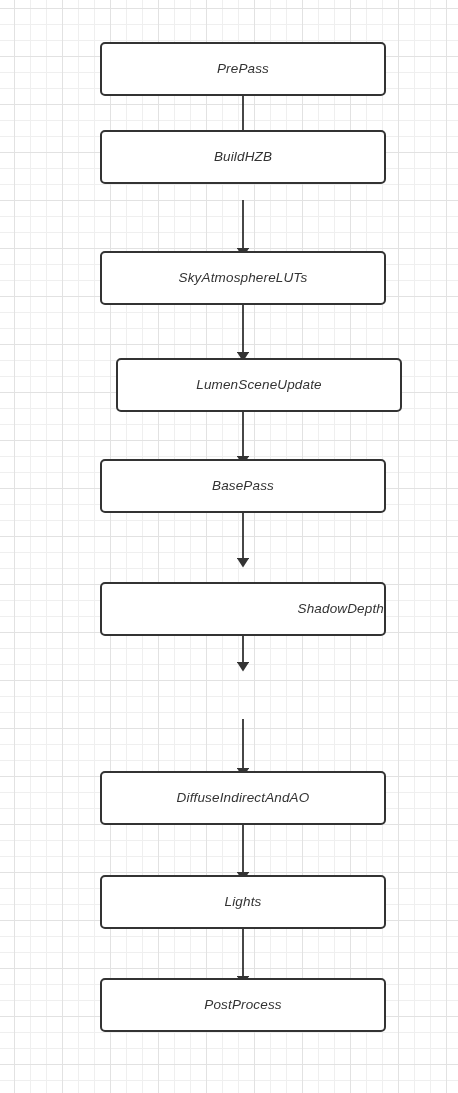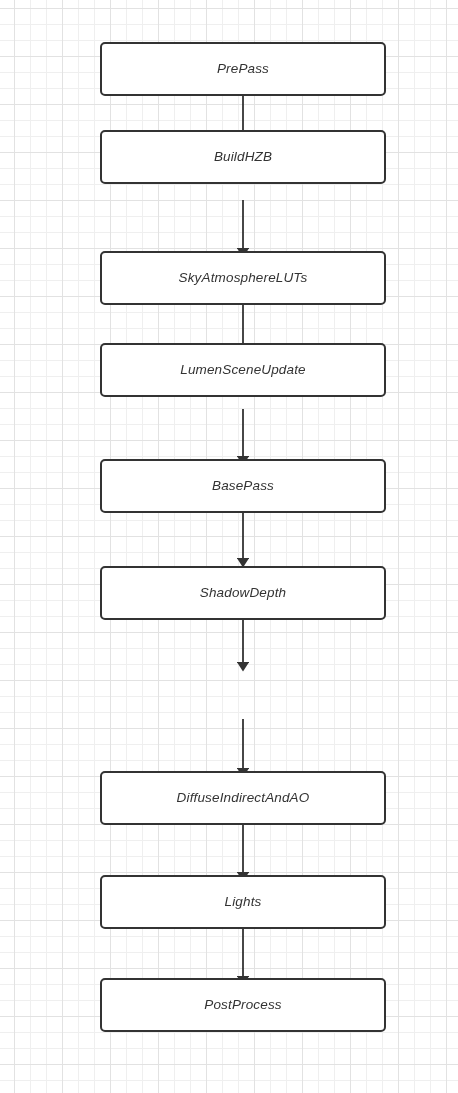--- a/index.html
+++ b/index.html
@@ -104,29 +104,29 @@
   </div>
 
   <div class="node" style="top:130px;">
     <span class="node-label">BuildHZB</span>
   </div>
 
   <div class="node" style="top:251px;justify-content:center;">
     <span class="node-label">SkyAtmosphereLUTs</span>
   </div>
 
-  <div class="node" style="top:343px;">
+  <div class="node" style="top:358px;margin-left:16px;">
     <span class="node-label">LumenSceneUpdate</span>
   </div>
 
   <div class="node" style="top:459px;align-items:center;">
     <span class="node-label">BasePass</span>
   </div>
 
-  <div class="node" style="top:566px;">
+  <div class="node" style="top:582px;justify-content:flex-end;">
     <span class="node-label">ShadowDepth</span>
   </div>
 
 
   <div class="node" style="top:875px;">
     <span class="node-label">Lights</span>
   </div>
 
   <div class="node" style="top:771px;">
     <span class="node-label">DiffuseIndirectAndAO</span>

